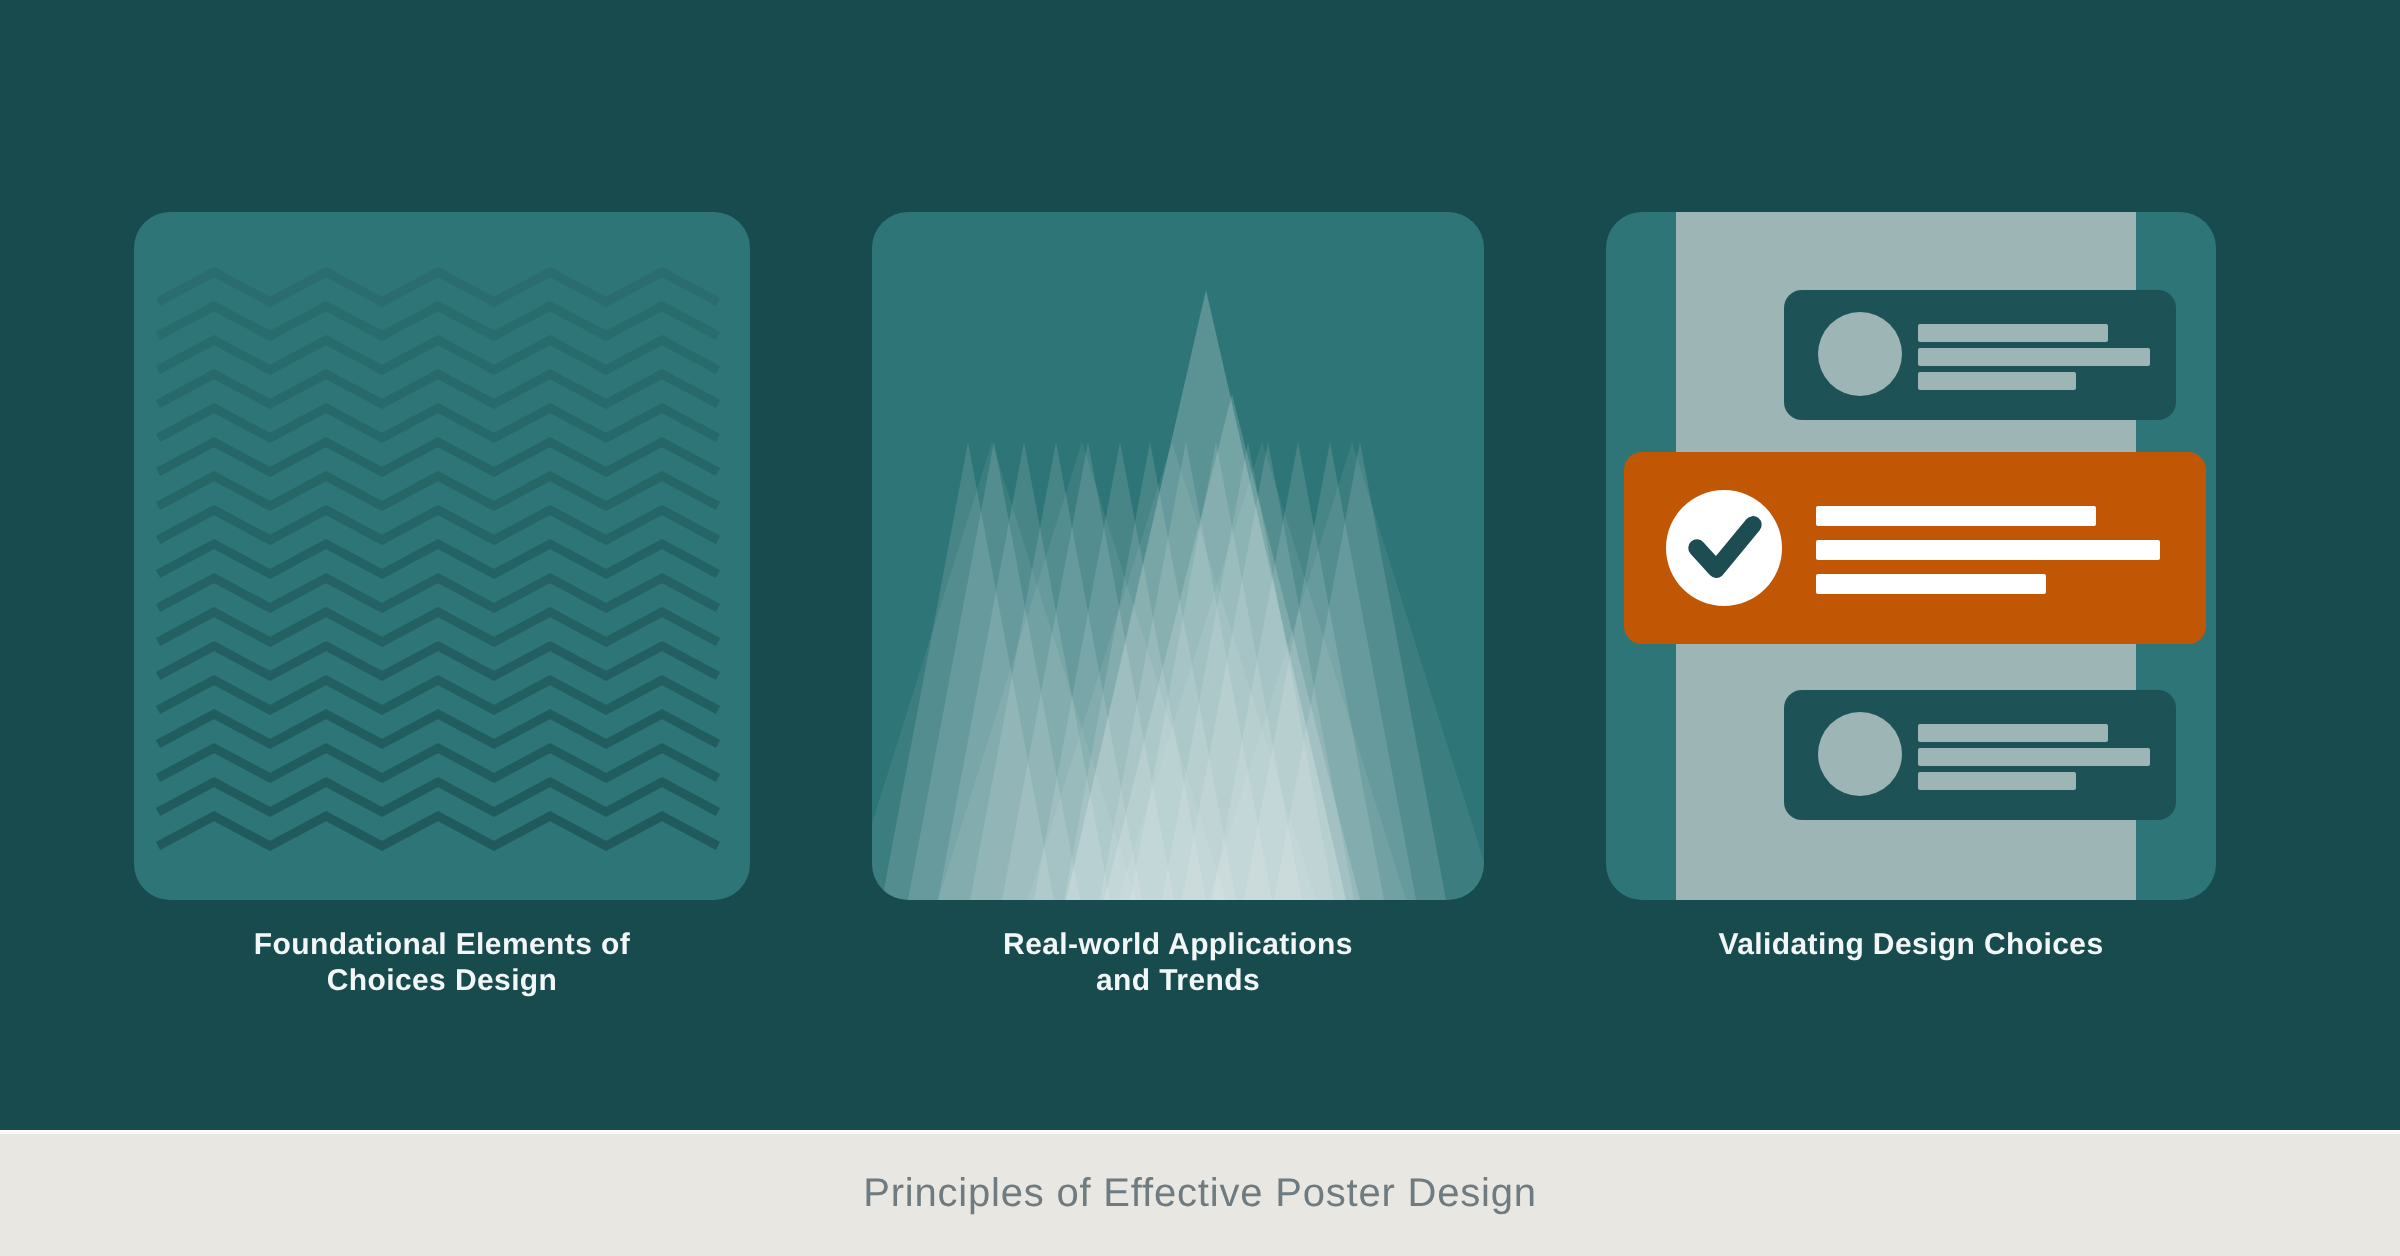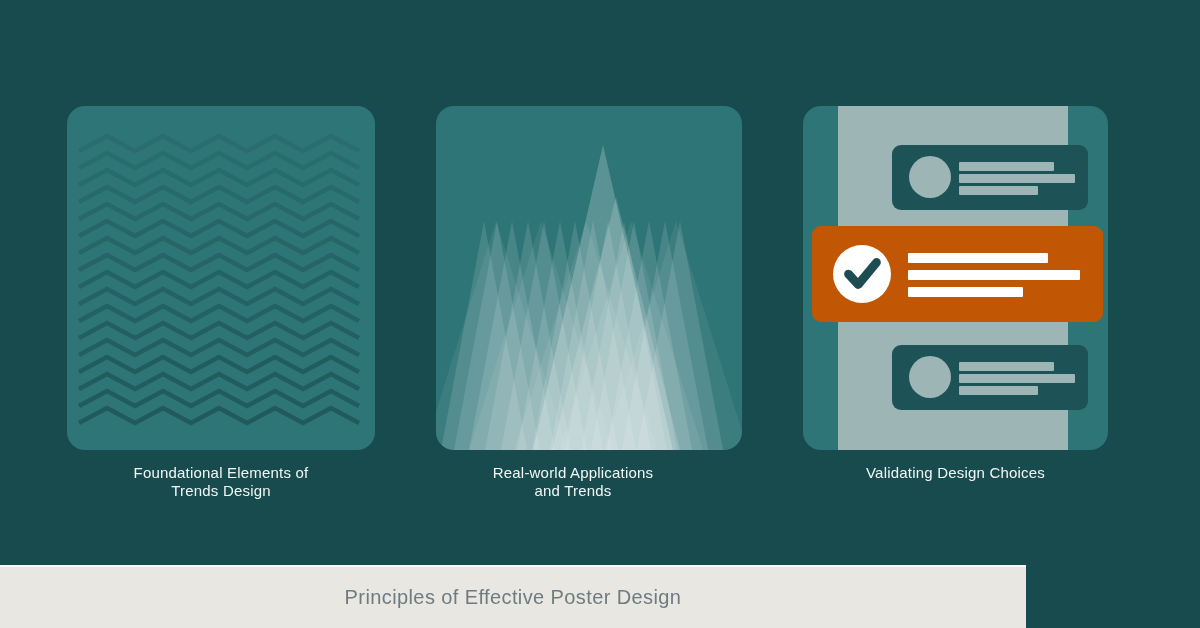--- a/index.html
+++ b/index.html
@@ -53,29 +53,29 @@
   .check-circle svg { display: block; width: 58px; height: 58px; }
   .hl-lines { position: absolute; left: 96px; top: 27px; }
   .hl-line { height: 10px; background: #ffffff; margin-bottom: 7px; border-radius: 1px; }
   .hl-line.l1 { width: 140px; }
   .hl-line.l2 { width: 172px; }
   .hl-line.l3 { width: 115px; }
 
   .caption {
     position: absolute; top: 464px; width: 308px;
     text-align: center; color: #f2f6f6;
-    font-size: 15px; line-height: 18px; font-weight: 400;
+    font-size: 15px; line-height: 18px; font-weight: 700;
     letter-spacing: 0.2px;
   }
   .caption-1 { left: 67px; }
-  .caption-2 { left: 420px; width: 306px; text-align: center; }
+  .caption-2 { left: 436px; width: 306px; text-align: center; }
   .caption-3 { left: 803px; width: 305px; text-align: center; }
 
   .footer {
-    position: absolute; left: 0; top: 565px; width: 1026px; height: 63px;
+    position: absolute; left: 0; top: 565px; width: 1200px; height: 63px;
     background: #e9e7e2; border-top: 2px solid #fbfaf7;
     box-sizing: border-box;
     display: flex; align-items: center; justify-content: center;
   }
   .footer-title {
     color: #6e7c81; font-size: 20px; letter-spacing: 0.4px;
   }
 </style>
 </head>
 <body>
@@ -163,21 +163,21 @@
       <div class="hl-lines">
         <div class="hl-line l1"></div>
         <div class="hl-line l2"></div>
         <div class="hl-line l3"></div>
       </div>
     </div>
   </div>
 
   <div class="caption caption-1">
     <span>Foundational Elements of</span><br>
-    <span>Trends Design</span>
+    <span>Choices Design</span>
   </div>
   <div class="caption caption-2">
     <span>Real-world Applications</span><br>
     <span>and Trends</span>
   </div>
   <div class="caption caption-3">
     <span>Validating Design Choices</span><br>
   </div>
 
   <div class="footer">

